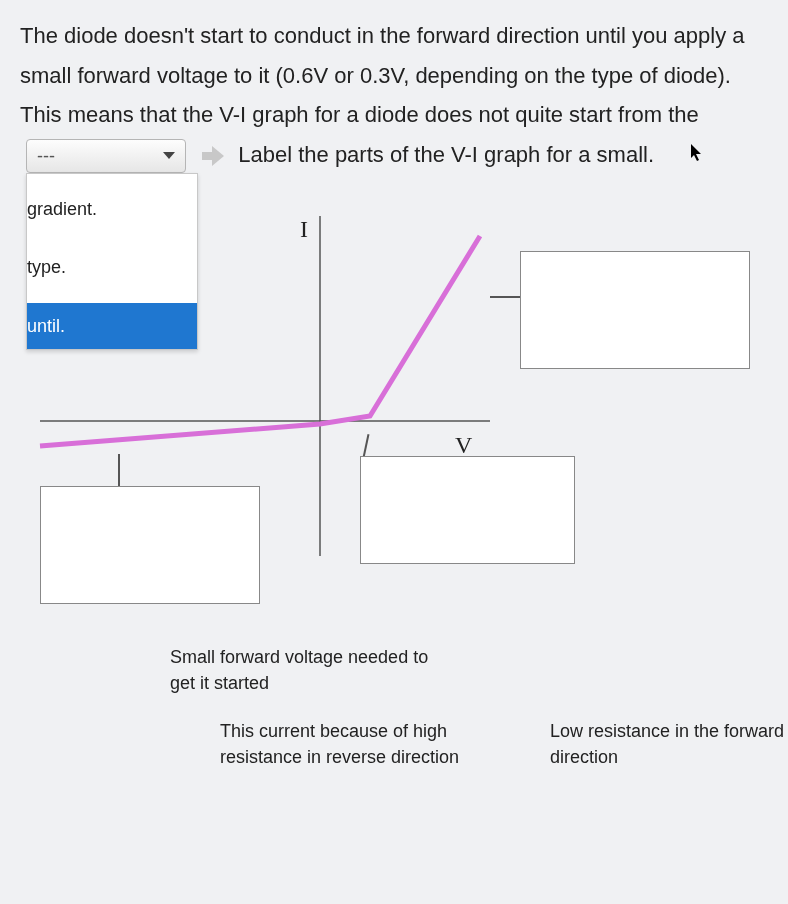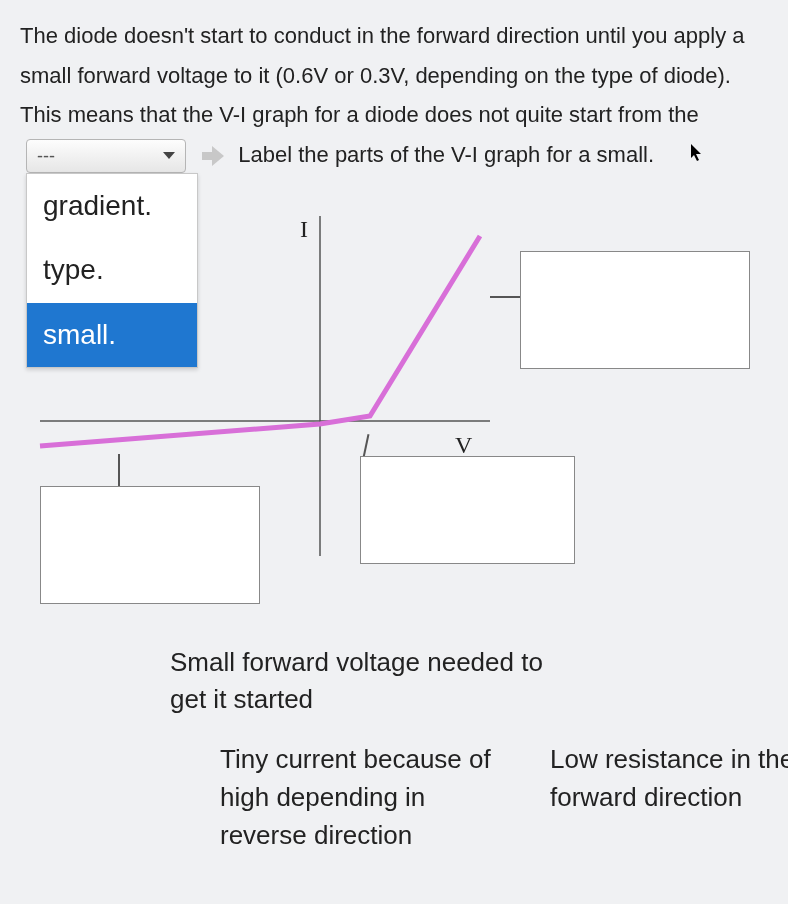--- a/index.html
+++ b/index.html
@@ -45,24 +45,25 @@
   .dropdown-list {
     position: absolute;
     top: 34px; left: 0;
     width: 172px;
     background: #fff;
     border: 1px solid #c8c8c8;
     box-shadow: 0 2px 4px rgba(0,0,0,0.15);
     z-index: 10;
   }
   .dropdown-item {
-    padding: 7px 16px;
-    font-size: 28px;
+    padding: 7px 0;
+    font-size: 18px;
     color: #222;
     cursor: pointer;
+    margin-top: 12px;
   }
   .dropdown-item.selected {
     background: #1f77d0;
     color: #fff;
   }
   .arrow-right {
     display: inline-block;
     vertical-align: middle;
     margin: 0 8px 0 4px;
     color: #b8b8b8;
@@ -105,21 +106,21 @@
   .box3 { left:20px;  top:290px; width:220px; height:118px; }
   .line-to-box1 { position:absolute; left:470px; top:100px; width:30px; height:2px; background:#555; }
   .line-to-box2 { position:absolute; left:345px; top:238px; width:2px; height:24px; background:#555; transform: rotate(12deg); }
   .line-to-box3 { position:absolute; left:98px; top:258px; width:2px; height:32px; background:#555; }
   .axis-v-label { position:absolute; left:435px; top:228px; font-family: 'Times New Roman', serif; font-size:24px; }
   .axis-i-label { position:absolute; left:280px; top:12px; font-family: 'Times New Roman', serif; font-size:24px; }
 
   .labels-bank {
     margin-top: 18px;
     padding-left: 150px;
-    font-size: 26px;
+    font-size: 18px;
     line-height: 1.45;
   }
   .labels-row2 {
     display:flex;
     gap: 40px;
     margin-top: 22px;
     padding-left: 50px;
   }
   .labels-row2 > div { flex: 0 0 auto; max-width: 290px; }
 </style>
@@ -129,21 +130,21 @@
 <div>
   <span class="paragraph">The diode doesn't start to conduct in the forward direction until you apply a small forward voltage to it (0.6V or 0.3V, depending on the type of diode). This means that the V-I graph for a diode does not quite start from the</span>
   <span class="dropdown-wrap">
     <span class="dropdown-btn">
       <span>---</span>
       <span class="caret"></span>
     </span>
     <div class="dropdown-list">
       <div class="dropdown-item">gradient.</div>
       <div class="dropdown-item">type.</div>
-      <div class="dropdown-item selected">small.</div>
+      <div class="dropdown-item selected">until.</div>
     </div>
   </span>
   <span class="arrow-right"></span>
   <span class="paragraph">Label the parts of the V-I graph for a small.</span>
   <span class="cursor-icon">
     <svg width="14" height="20" viewBox="0 0 14 20">
         <path d="M1 1 L1 15 L4 12 L7 18 L9 17 L6 11 L11 11 Z" fill="#000"></path>
       </svg>
   </span>
 </div>
@@ -161,16 +162,16 @@
   <div class="line-to-box3"></div>
   <div class="answer-box box1"></div>
   <div class="answer-box box2"></div>
   <div class="answer-box box3"></div>
 </div>
 
 <div class="labels-bank">
   <div style="white-space:pre-line;">Small forward voltage needed to
 get it started</div>
   <div class="labels-row2">
-    <div>Tiny current because of high depending in reverse direction</div>
+    <div>This current because of high resistance in reverse direction</div>
     <div>Low resistance in the forward direction</div>
   </div>
 </div>
 
 </body></html>

